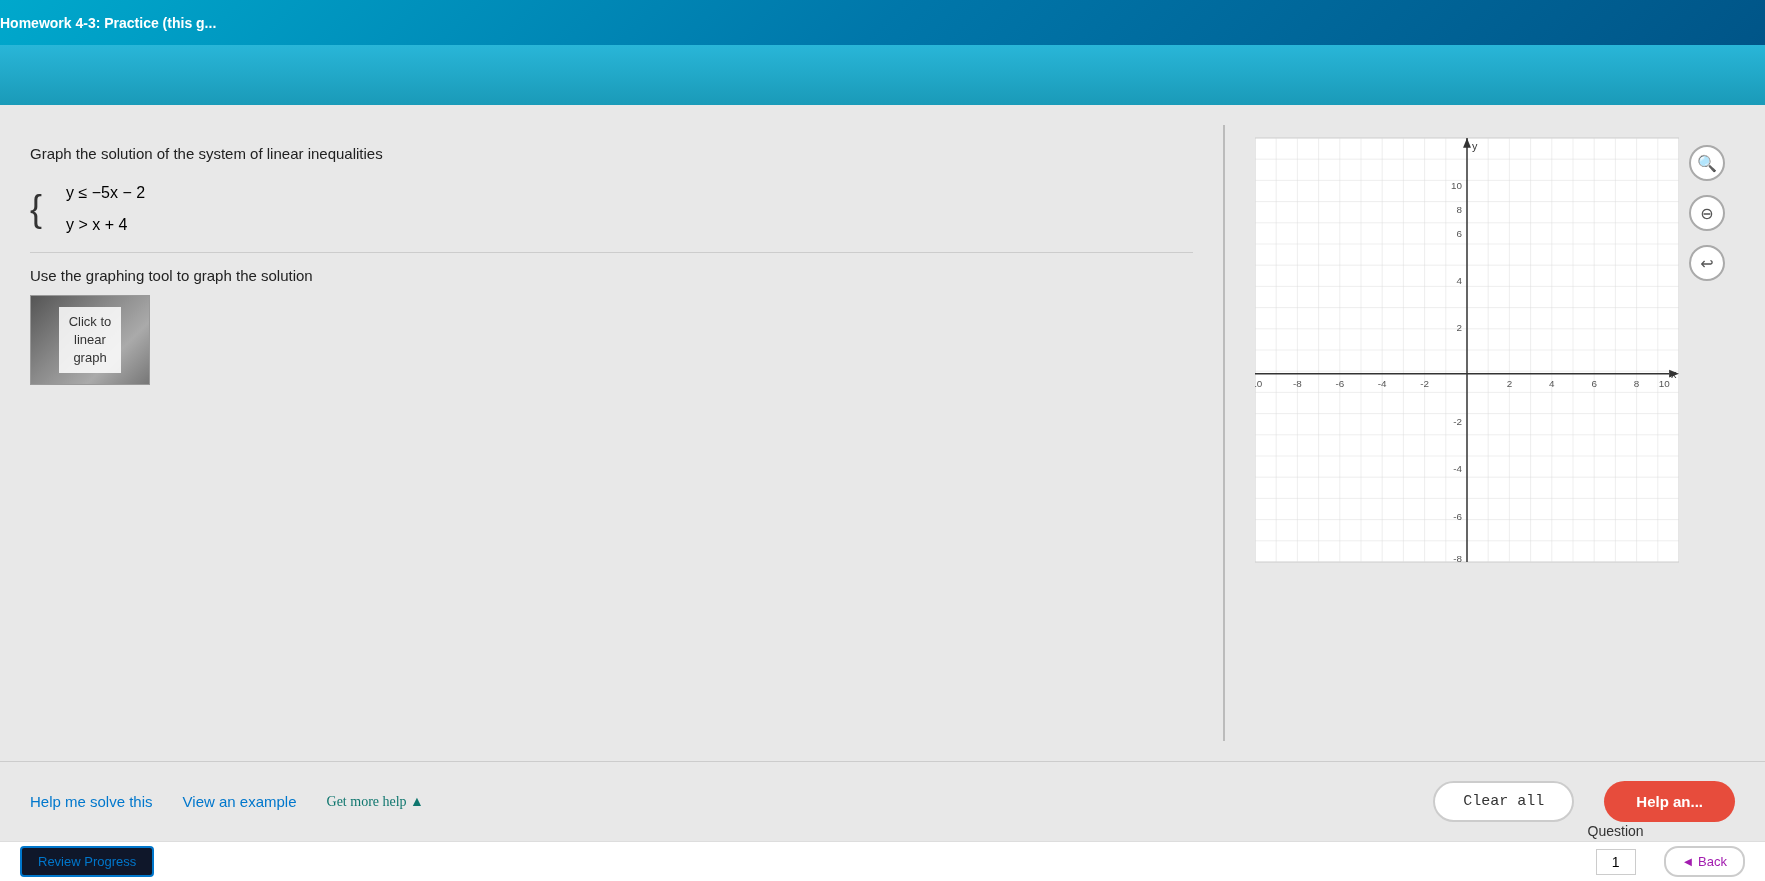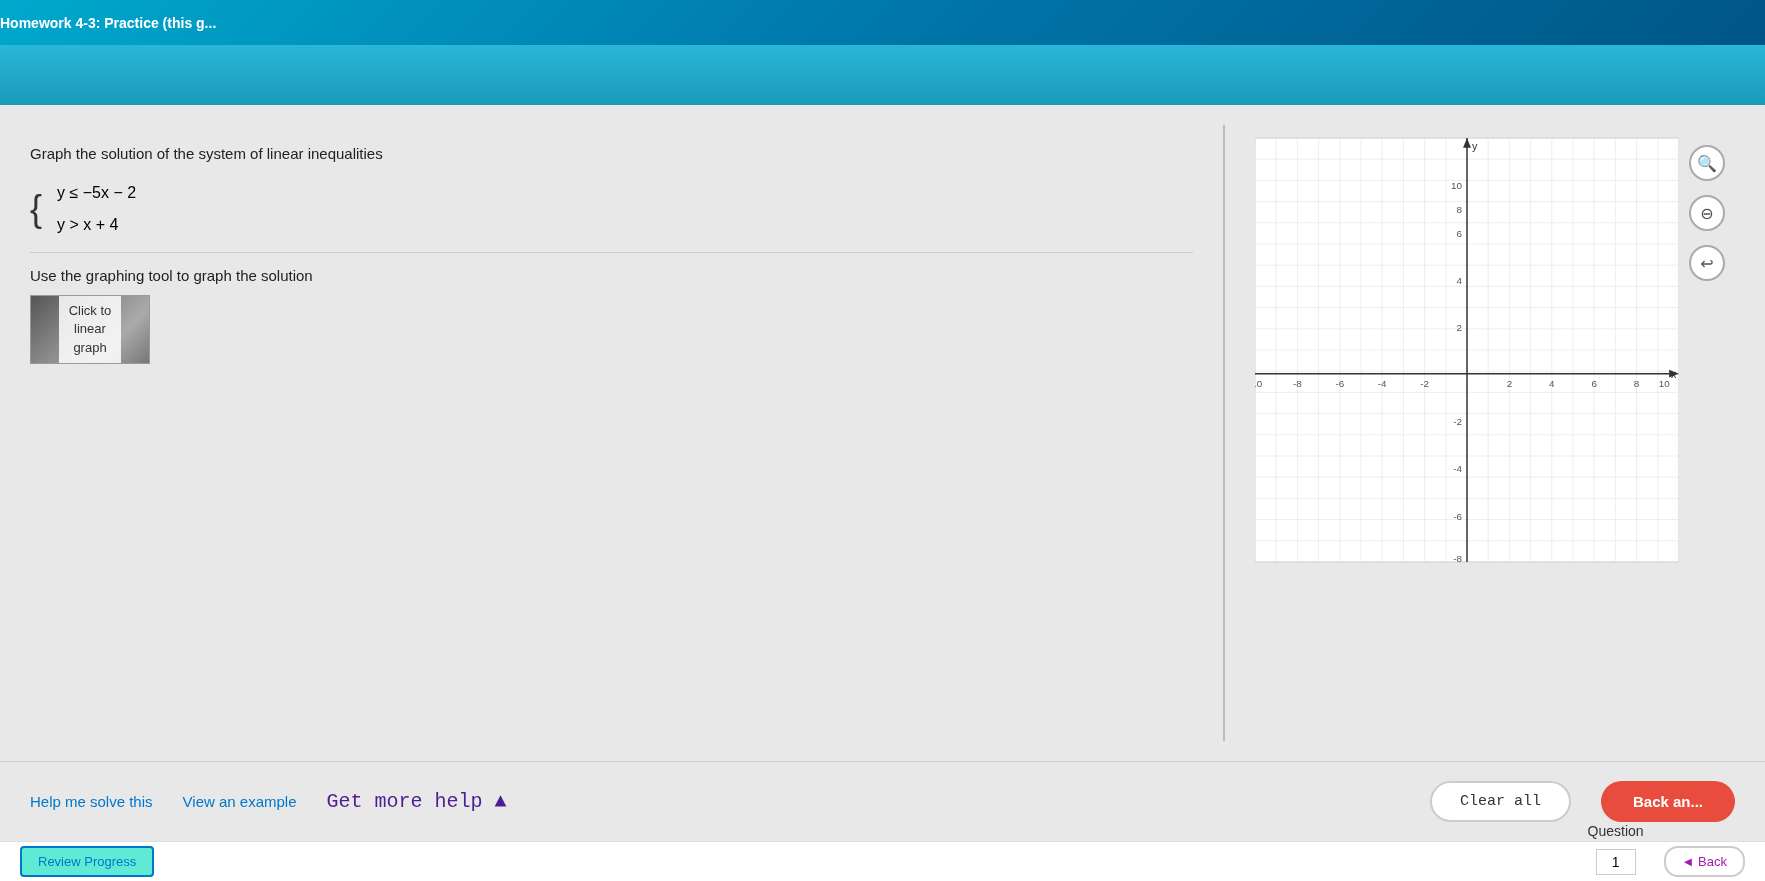--- a/index.html
+++ b/index.html
@@ -43,21 +43,21 @@
       padding: 20px 0;
     }
     .question-text {
       font-size: 15px;
       color: #222;
       margin-bottom: 18px;
     }
     .ineq-line {
       display: flex;
       align-items: center;
-      margin: 4px 7px;
+      margin: 4px 16px;
     }
     .brace {
       font-size: 36px;
       color: #333;
       margin-right: 8px;
       font-weight: 100;
       line-height: 1;
     }
     .ineq-system {
       display: flex;
@@ -74,21 +74,21 @@
       background: #ccc;
       margin: 14px 0;
     }
     .instruction-text {
       font-size: 15px;
       color: #222;
       margin-bottom: 11px;
     }
     .graph-thumbnail {
       width: 120px;
-      height: 69px;
+      height: 90px;
       background: #888;
       border: 1px solid #999;
       display: flex;
       flex-direction: column;
       align-items: center;
       justify-content: center;
       cursor: pointer;
       position: relative;
       overflow: hidden;
     }
@@ -170,26 +170,26 @@
     .help-link {
       color: #0077cc;
       font-size: 15px;
       cursor: pointer;
       text-decoration: none;
       background: none;
       border: none;
       font-family: Arial, sans-serif;
     }
     .get-more-help {
-      color: #4c1d95;
-      font-size: 20px;
+      color: #0f766e;
+      font-size: 14px;
       cursor: pointer;
       background: none;
       border: none;
-      font-family: Liberation Mono, monospace;
+      font-family: Liberation Serif, serif;
     }
     .spacer { flex: 1; }
     .clear-all-btn {
       background: white;
       border: 2px solid #ccc;
       border-radius: 25px;
       padding: 10px 28px;
       font-size: 15px;
       cursor: pointer;
       color: #333;
@@ -212,21 +212,21 @@
       width: 100%;
       height: 40px;
       background: white;
       border-top: 1px solid #ddd;
       display: flex;
       align-items: center;
       padding: 0 20px;
       gap: 20px;
     }
     .review-progress-btn {
-      background: #5eead4;
+      background: #0f172a;
       border: 2px solid #0077cc;
       border-radius: 4px;
       padding: 6px 16px;
       color: #0077cc;
       font-size: 13px;
       cursor: pointer;
       font-family: Arial, sans-serif;
     }
     .footer-spacer { flex: 1; }
     .question-nav {
@@ -399,21 +399,21 @@
     </div>
   </div>
 </div>
 
 <div class="bottom-action-bar">
   <button class="help-link">Help me solve this</button>
   <button class="help-link">View an example</button>
   <button class="get-more-help">Get more help ▲</button>
   <div class="spacer"></div>
   <button class="clear-all-btn">Clear all</button>
-  <button class="check-answer-btn">Back an...</button>
+  <button class="check-answer-btn">Help an...</button>
 </div>
 
 <div class="footer-bar">
   <button class="review-progress-btn">Review Progress</button>
   <div class="footer-spacer"></div>
   <div class="question-nav">
     <span>Question</span>
     <input class="question-input" type="text" value="1" style="">
     <span>of 10</span>
   </div>

